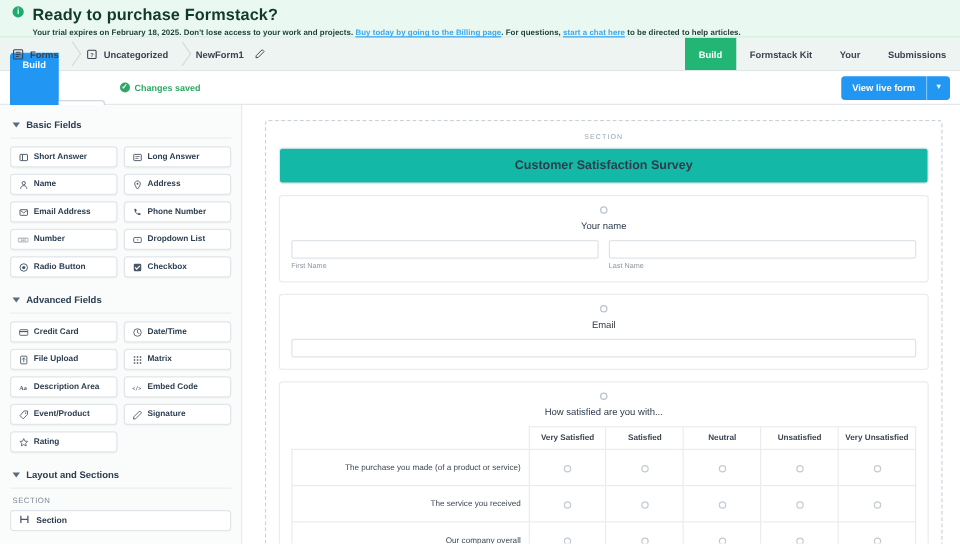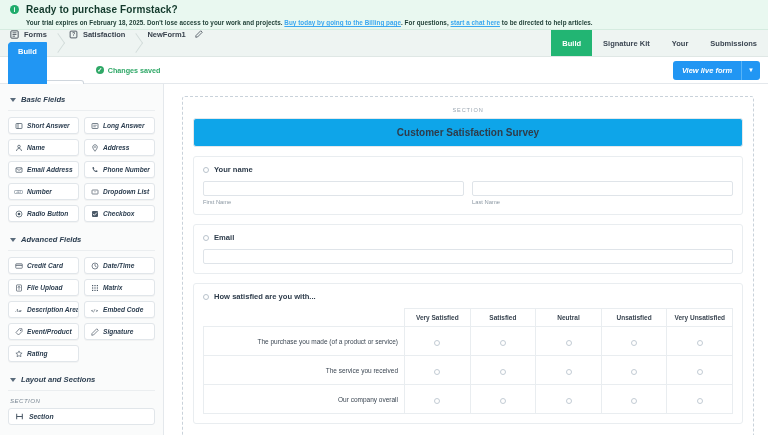--- a/index.html
+++ b/index.html
@@ -19,34 +19,34 @@
     padding: 4px 0 0 26px;
     position: relative;
   }
   .banner-icon {
     position: absolute; left: 10px; top: 5px;
     width: 9px; height: 9px; border-radius: 50%;
     background: #1fab6b;
     color: #e9f8f0; font-size: 7px; font-weight: bold;
     line-height: 9px; text-align: center;
   }
-  .banner-title { font-size: 10px; font-weight: bold; color: #12392b; letter-spacing: .1px; }
+  .banner-title { font-size: 13px; font-weight: bold; color: #12392b; letter-spacing: .1px; }
   .banner-sub { font-size: 6.3px; font-weight: bold; color: #1d3d34; margin-top: 4px; letter-spacing: .05px; }
   .banner-sub a { color: #3aa7f0; text-decoration: underline; }
 
   
   .navbar {
     height: 27px;
     background: #eef4f2;
     border-bottom: 1px solid #dfe7e5;
     display: flex; align-items: stretch;
   }
   .crumbs { display: flex; align-items: center; flex: 1; }
   .crumb {
-    display: flex; gap: 5px;
+    display: flex; align-items: center; gap: 5px;
     padding: 0 12px 0 10px;
     font-size: 7.5px; font-weight: bold; color: #39424e;
     height: 100%;
     position: relative;
   }
   .crumb.arrow::after {
     content: ""; position: absolute; right: -5px; top: 50%;
     width: 11px; height: 11px;
     border-top: 1px solid #d2dcda; border-right: 1px solid #d2dcda;
     transform: translateY(-50%) rotate(45deg) skew(10deg,10deg);
@@ -75,38 +75,37 @@
     border: 1px solid #cfd6dd; cursor: pointer; background: #fff; color: #3b4652;
   }
   .seg-btn.active { background: #2196f3; border-color: #2196f3; color: #fff; }
   .seg-btn:first-child { border-radius: 3px 0 0 3px; }
   .seg-btn:last-child { border-radius: 0 3px 3px 0; border-left: none; margin-top: 38px; }
   .saved { display: flex; align-items: center; gap: 4px; margin-left: 12px; font-size: 7.2px; font-weight: bold; color: #2fa867; }
   .saved-dot { width: 8px; height: 8px; border-radius: 50%; background: #2fa867; color:#fff; font-size:6px; line-height:8px; text-align:center; }
   .subbar-right { margin-left: auto; display: flex; }
   .live-btn {
     background: #2196f3; color: #fff; font-size: 7.5px; font-weight: bold;
-    padding: 5px 9px; border-radius: 3px 0 0 3px; cursor: pointer; font-style: italic;
+    padding: 5px 9px; border-radius: 3px 0 0 3px; cursor: pointer;
   }
   .live-caret {
     background: #2196f3; color: #fff; font-size: 6px;
     padding: 5px 6px; border-radius: 0 3px 3px 0; cursor: pointer;
     border-left: 1px solid #57b4f7; display:flex; align-items:center;
   }
 
   
   .body { display: flex; height: 351px; }
 
   
   .sidebar {
-    width: 164px; background: #fafbfb;
+    width: 194px; background: #fafbfb;
     border-right: 1px solid #e4e8ec;
     padding: 6px 8px 0 8px;
     overflow: hidden;
-    font-style: italic;
   }
   .group-head {
     display: flex; align-items: center; gap: 5px;
     font-size: 7.6px; font-weight: bold; color: #2c3e50;
     padding: 5px 2px 6px 2px;
     border-bottom: 1px solid #ebeef0;
     margin-bottom: 6px; cursor: pointer;
   }
   .caret { width: 0; height: 0; border-left: 3px solid transparent; border-right: 3px solid transparent; border-top: 4px solid #5a6b7b; }
   .field-grid { display: grid; grid-template-columns: 1fr 1fr; gap: 5px; margin-bottom: 8px; }
@@ -132,27 +131,27 @@
     border: 1px dashed #c9d2da;
     border-radius: 3px;
     padding: 10px 10px 12px 10px;
     min-height: 340px;
   }
   .sec-tag { text-align: center; font-size: 5.6px; letter-spacing: .9px; color: #9aa6b1; margin-bottom: 5px; }
   .sec-title-box {
     border: 1px solid #e4e8ec; border-radius: 3px;
     padding: 8px; text-align: center;
     font-size: 10px; font-weight: bold; color: #2e3c4b;
-    background: #0ea5e9;
+    background: #14b8a6;
   }
   .fld-card {
     border: 1px solid #e9edf0; border-radius: 3px;
     background: #fff; margin-top: 9px; padding: 8px 9px 9px 9px;
   }
-  .fld-label { display: flex; align-items: center; gap: 5px; font-size: 7.6px; font-weight: bold; color: #2e3c4b; margin-bottom: 7px; }
+  .fld-label { display: flex; align-items: center; gap: 5px; font-size: 7.6px; font-weight: normal; color: #2e3c4b; margin-bottom: 7px; flex-direction: column; }
   .radio-dot { width: 6px; height: 6px; border-radius: 50%; border: 1px solid #b9c3cc; background: #fff; }
   .input-row { display: flex; gap: 8px; }
   .input-col { flex: 1; }
   .txt-input { height: 15px; border: 1px solid #dfe4e9; border-radius: 2px; background: #fff; }
   .sub-label { font-size: 5.8px; color: #8c98a3; margin-top: 3px; }
 
   
   .matrix { width: 100%; border-collapse: collapse; table-layout: fixed; }
   .matrix th, .matrix td { border: 1px solid #e9edf0; }
   .matrix thead th { font-size: 6.5px; font-weight: bold; color: #3b4652; padding: 5px 2px; text-align: center; }
@@ -185,37 +184,37 @@
       </span>
       <span>Forms</span>
     </div>
     <div class="crumb arrow">
       <span class="ic">
         <svg width="9" height="9" viewBox="0 0 16 16">
             <rect x="2" y="2" width="12" height="12" rx="1.5" fill="none" stroke="#39424e" stroke-width="1.5"></rect>
             <text x="8" y="11.5" font-size="8" text-anchor="middle" fill="#39424e" font-family="sans-serif">?</text>
           </svg>
       </span>
-      <span>Satisfaction</span>
+      <span>Uncategorized</span>
     </div>
     <div class="crumb">
       <span>NewForm1</span>
       <span class="crumb-pencil">
         <svg width="8" height="8" viewBox="0 0 16 16">
             <path d="M11.5 1.5l3 3L5 14l-3.5.5L2 11z" fill="none" stroke="#39424e" stroke-width="1.5" stroke-linejoin="round"></path>
           </svg>
       </span>
     </div>
   </div>
   <div class="navtabs">
     <div class="navtab active">
         <span>Build</span>
       </div>
     <div class="navtab">
-        <span>Signature Kit</span>
+        <span>Formstack Kit</span>
       </div>
     <div class="navtab">
         <span>Your</span>
       </div>
     <div class="navtab">
         <span>Submissions</span>
       </div>
   </div>
 </div>
 

